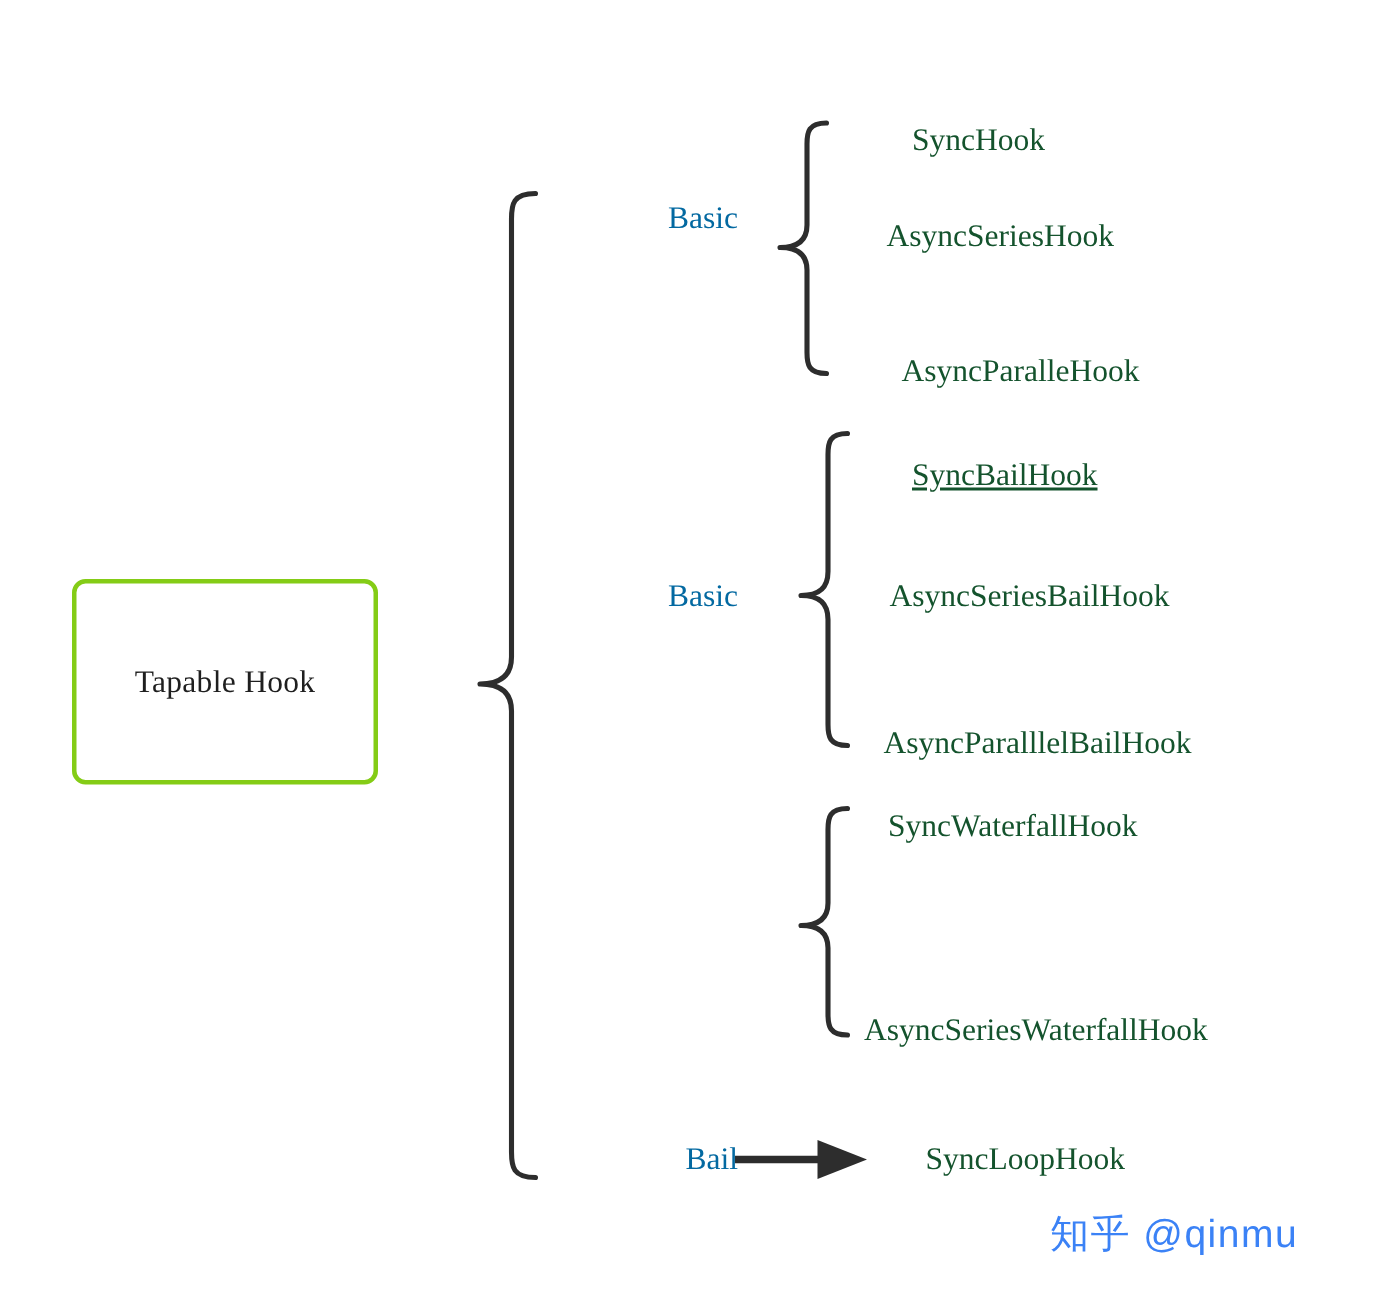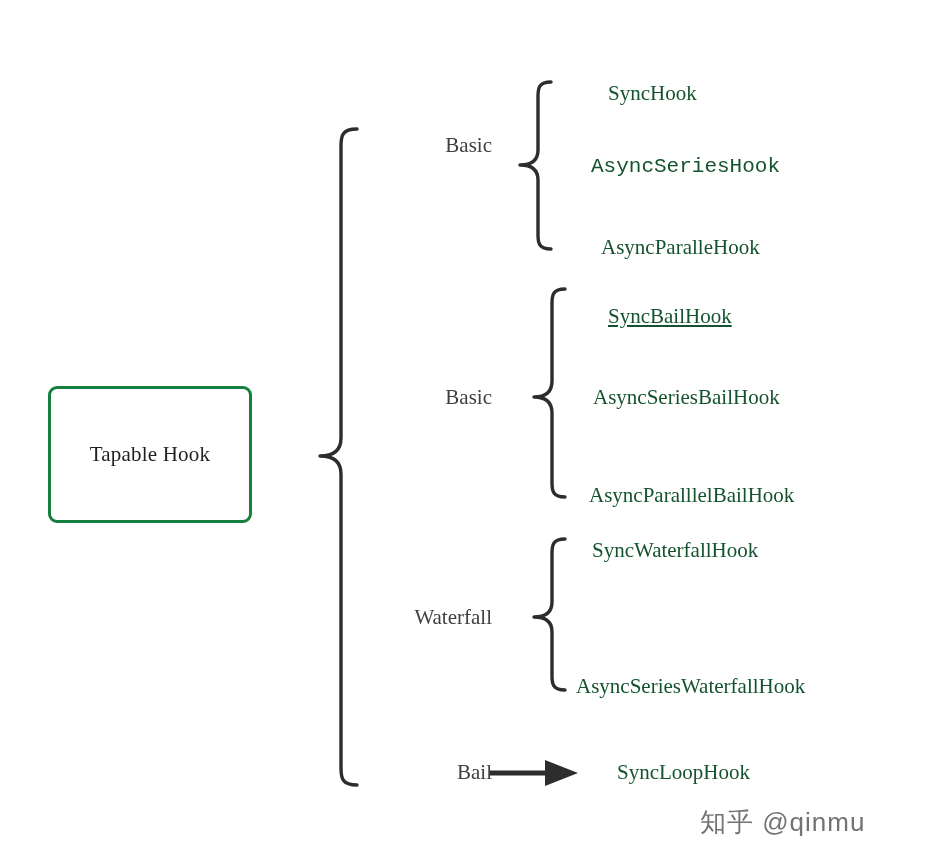--- a/index.html
+++ b/index.html
@@ -25,52 +25,52 @@
     height: 860px;
     pointer-events: none;
   }
   .root-box {
     position: absolute;
     left: 48px;
     top: 386px;
     width: 204px;
     height: 137px;
     box-sizing: border-box;
-    border: 3px solid #15803d;
+    border: 3px solid #84cc16;
     border-radius: 9px;
     background: #ffffff;
     display: flex;
     align-items: center;
     justify-content: center;
   }
   .root-box-label {
     font-size: 21px;
     letter-spacing: 0.2px;
     color: #1f1f1f;
     white-space: nowrap;
   }
   .group-label {
     position: absolute;
     font-size: 21px;
     white-space: nowrap;
     text-align: right;
-    color: #404040;
+    color: #0369a1;
   }
   .leaf-label {
     position: absolute;
     font-size: 21px;
     white-space: nowrap;
     color: #14532d;
   }
   .watermark {
     position: absolute;
     left: 700px;
     top: 805px;
     font-size: 26px;
-    color: #737373;
+    color: #3b82f6;
     font-family: "Liberation Sans", "DejaVu Sans", sans-serif;
     letter-spacing: 1px;
     white-space: nowrap;
     user-select: none;
   }
 </style>
 </head>
 <body>
 
 <div id="canvas">
@@ -114,27 +114,26 @@
   </svg>
 
   <div class="root-box">
     <span class="root-box-label">Tapable Hook</span>
   </div>
 
   <div class="group-label" style="left:352px; top:133px; width:140px;">Basic</div>
 
   <div class="group-label" style="left:352px; top:385px; width:140px;">Basic</div>
 
-  <div class="group-label" style="left:352px; top:605px; width:140px;">Waterfall</div>
 
   <div class="group-label" style="left:352px; top:760px; width:140px;">Bail</div>
 
   <div class="leaf-label" style="left:608px; top:81px;">SyncHook</div>
 
-  <div class="leaf-label" style="left:591px; top:155px;font-family:Liberation Mono, monospace;">AsyncSeriesHook</div>
+  <div class="leaf-label" style="left:591px; top:145px;">AsyncSeriesHook</div>
 
   <div class="leaf-label" style="left:586px; top:235px;margin-left:15px;">AsyncParalleHook</div>
 
   <div class="leaf-label" style="left:608px; top:304px;text-decoration:underline;">SyncBailHook</div>
 
   <div class="leaf-label" style="left:593px; top:385px;">AsyncSeriesBailHook</div>
 
   <div class="leaf-label" style="left:589px; top:483px;">AsyncParalllelBailHook</div>
 
   <div class="leaf-label" style="left:592px; top:538px;">SyncWaterfallHook</div>

